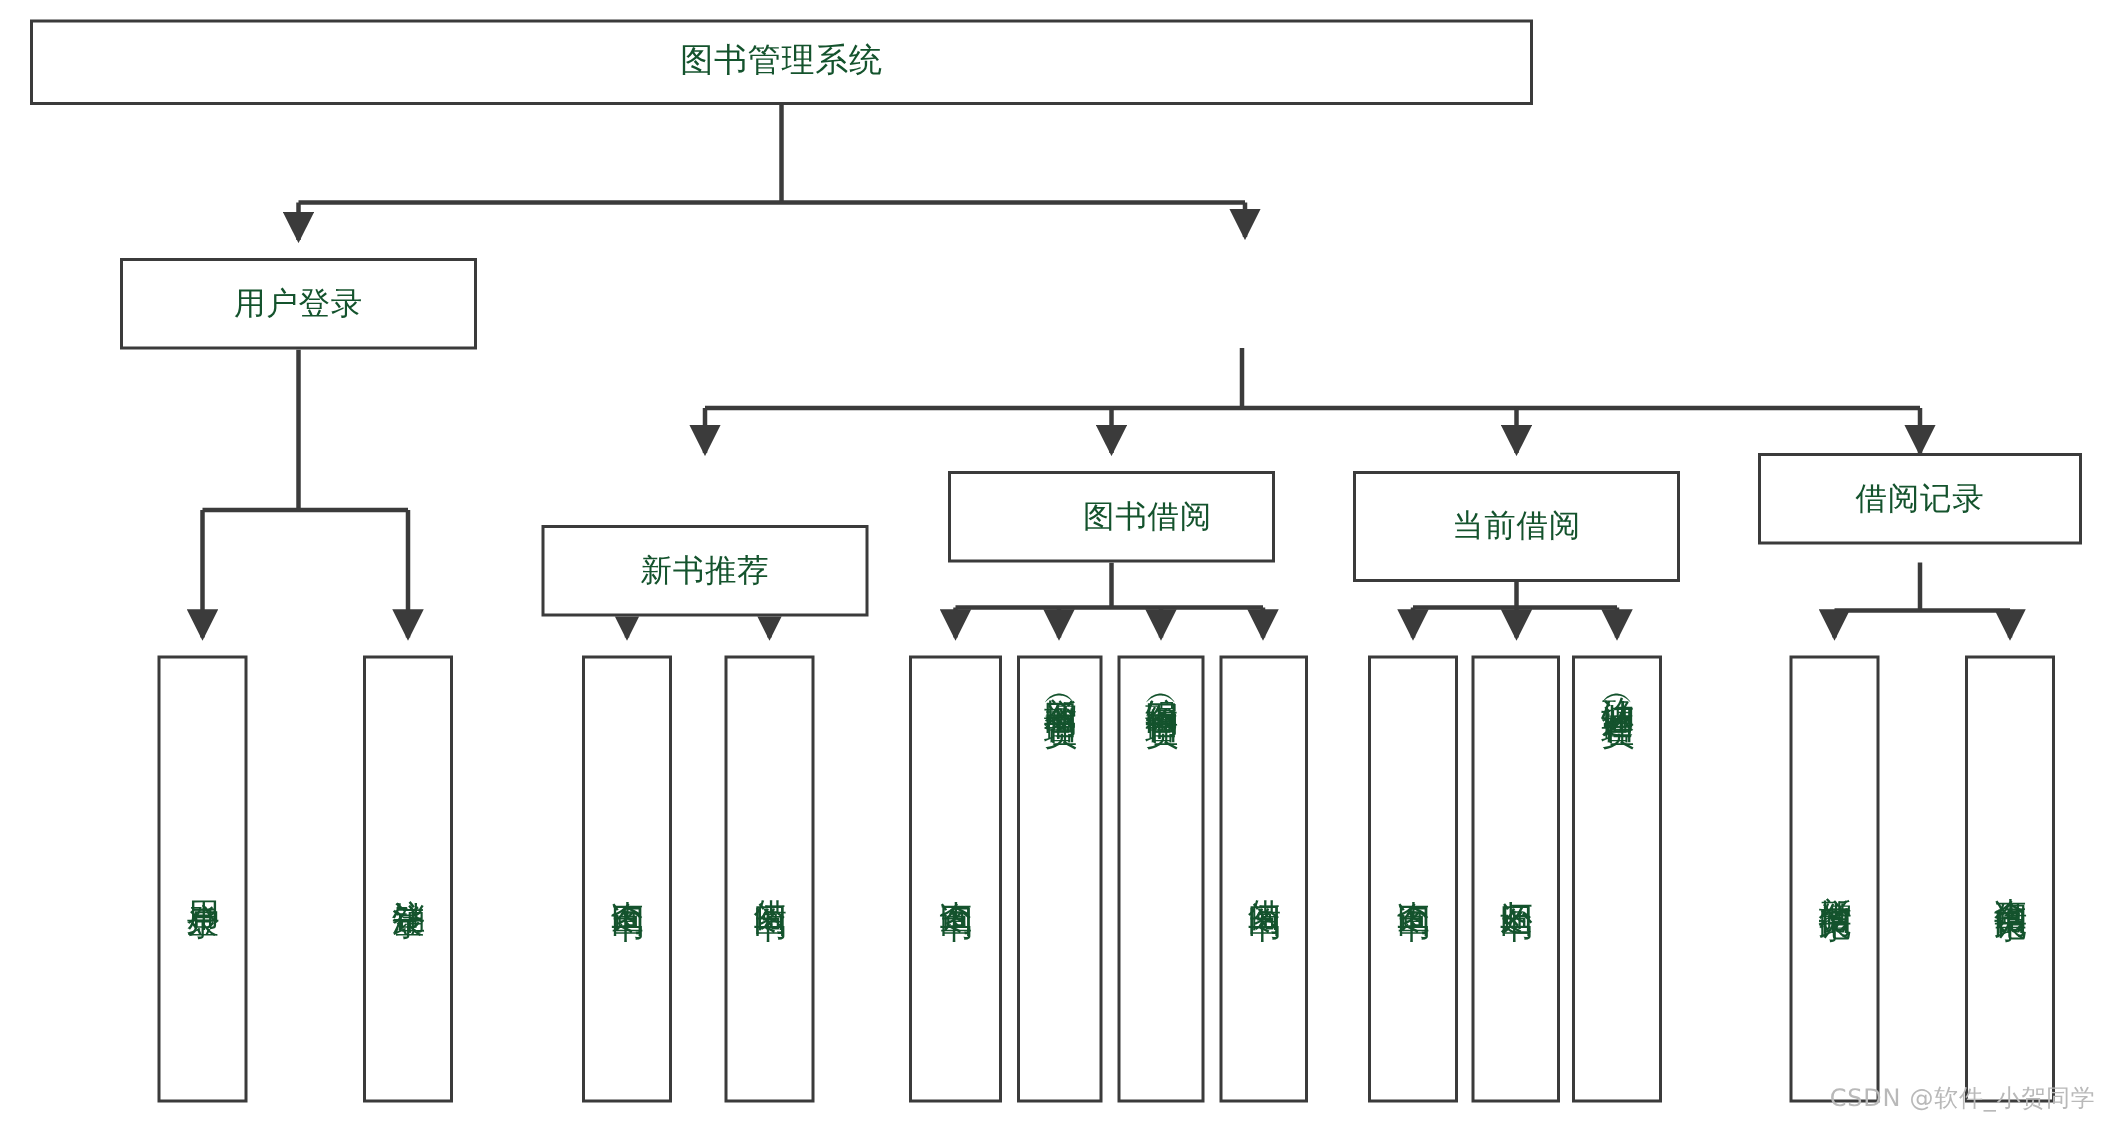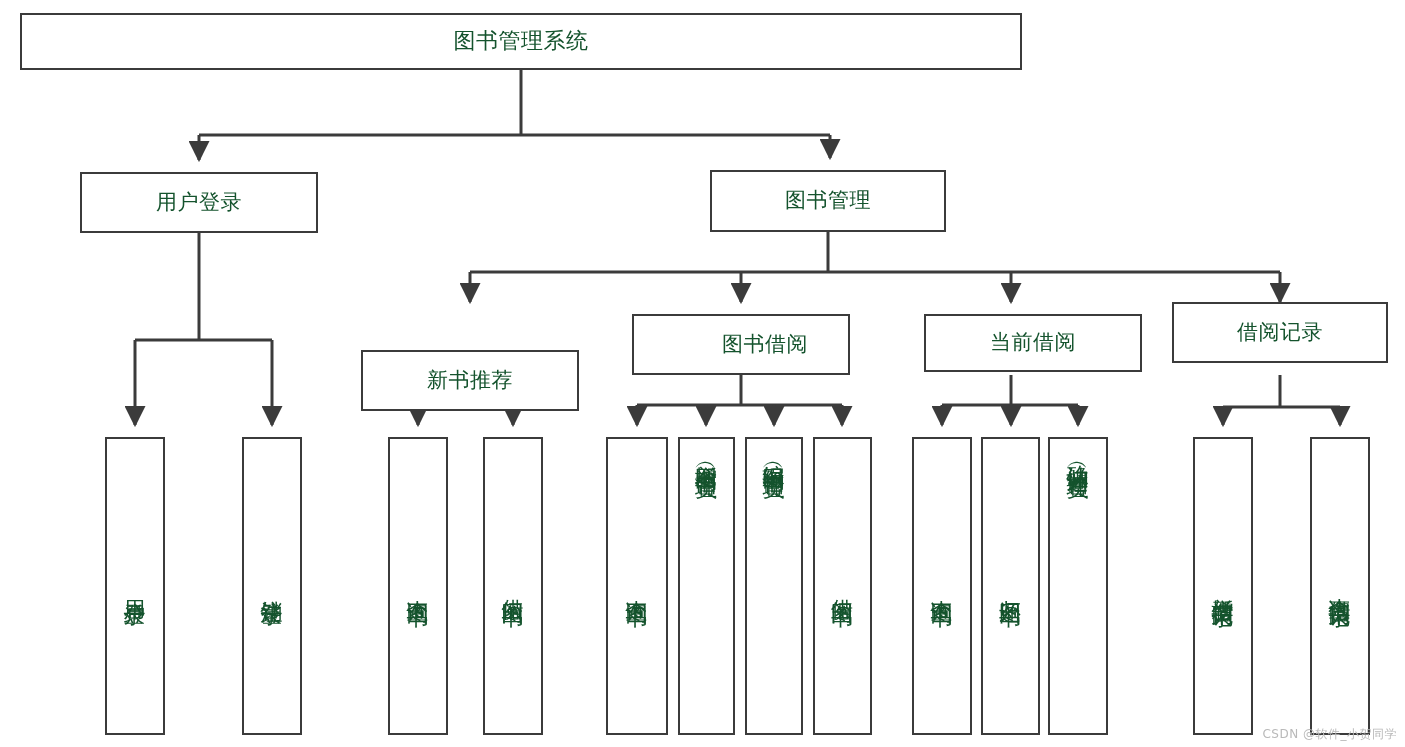--- a/index.html
+++ b/index.html
@@ -64,21 +64,21 @@
     white-space: nowrap;
   }
   .node.vert.mid {
     align-items: center;
     padding-top: 0;
   }
   #watermark {
     position: absolute;
     right: 8px;
     bottom: 4px;
-    font-size: 12px;
+    font-size: 16px;
     color: #b9b9b9;
     white-space: nowrap;
     letter-spacing: 0.5px;
   }
 </style>
 </head>
 <body>
 
 <div id="canvas">
 
@@ -133,33 +133,30 @@
   </svg>
 
   <div class="node horiz root" style="left:20px; top:13px; width:1002px; height:57px;">
     <span class="lbl">图书管理系统</span>
   </div>
 
   <div class="node horiz" style="left:80px; top:172px; width:238px; height:61px;">
     <span class="lbl">用户登录</span>
   </div>
 
-  <div class="node horiz" style="left:710px; top:170px; width:236px; height:62px;">
-    <span class="lbl">图书管理</span>
-  </div>
 
   <div class="node horiz" style="left:361px; top:314px; width:218px; height:61px;margin-top:36px;">
     <span class="lbl">新书推荐</span>
   </div>
 
   <div class="node horiz" style="left:632px; top:314px; width:218px; height:61px;padding-left:48px;">
     <span class="lbl">图书借阅</span>
   </div>
 
-  <div class="node horiz" style="left:924px; top:314px; width:218px; height:58px;">
+  <div class="node horiz" style="left:902px; top:314px; width:218px; height:74px;">
     <span class="lbl">当前借阅</span>
   </div>
 
   <div class="node horiz" style="left:1172px; top:302px; width:216px; height:61px;">
     <span class="lbl">借阅记录</span>
   </div>
 
   <div class="node vert mid" style="left:105px; top:437px; width:60px; height:298px;">
     <span class="lbl">用户登录</span>
   </div>

